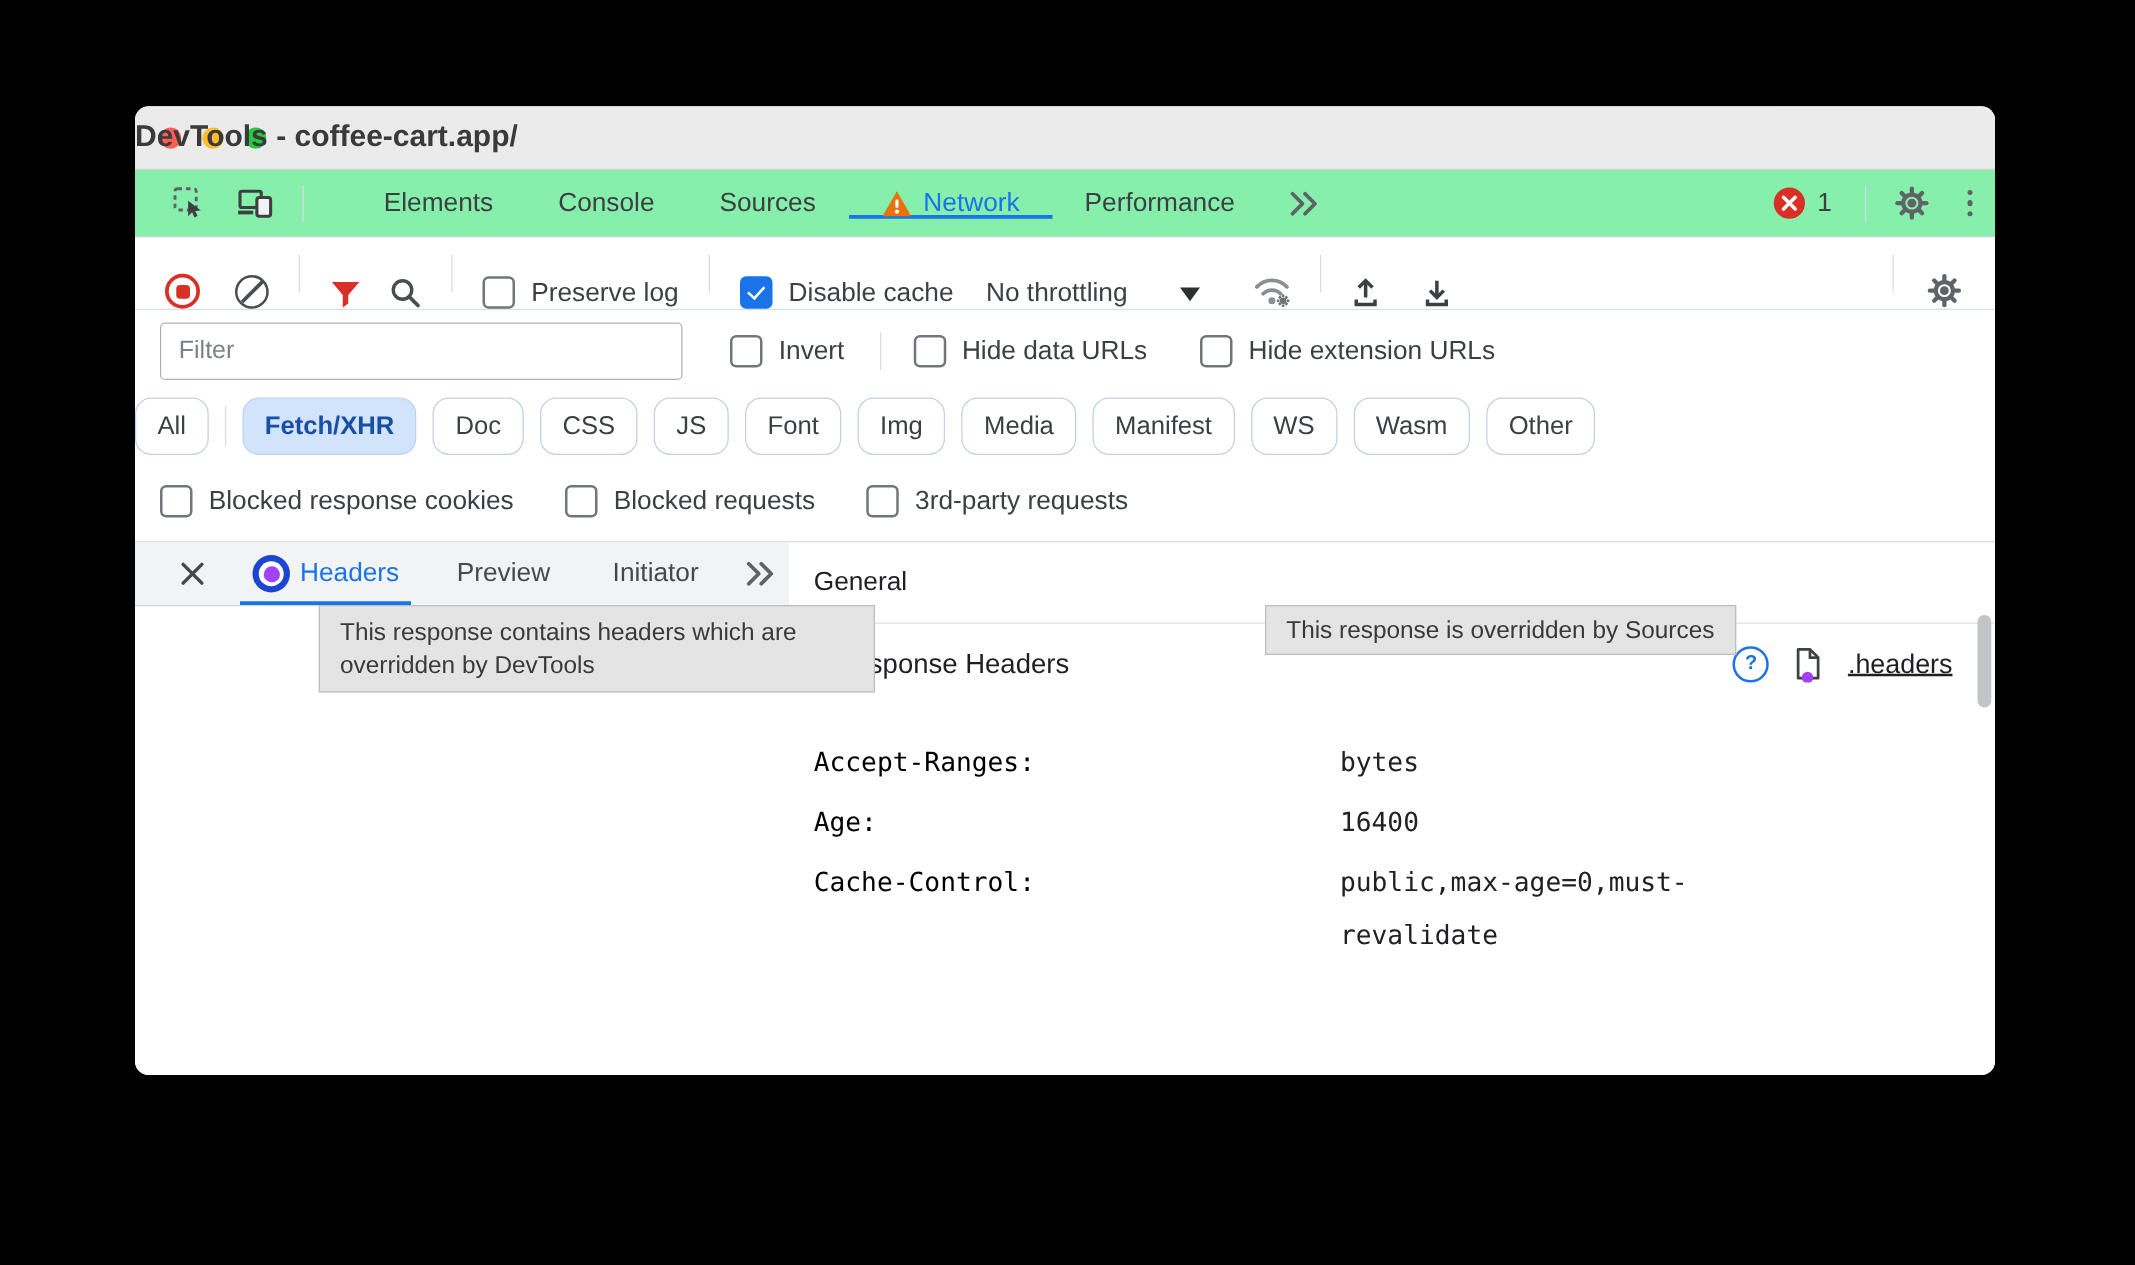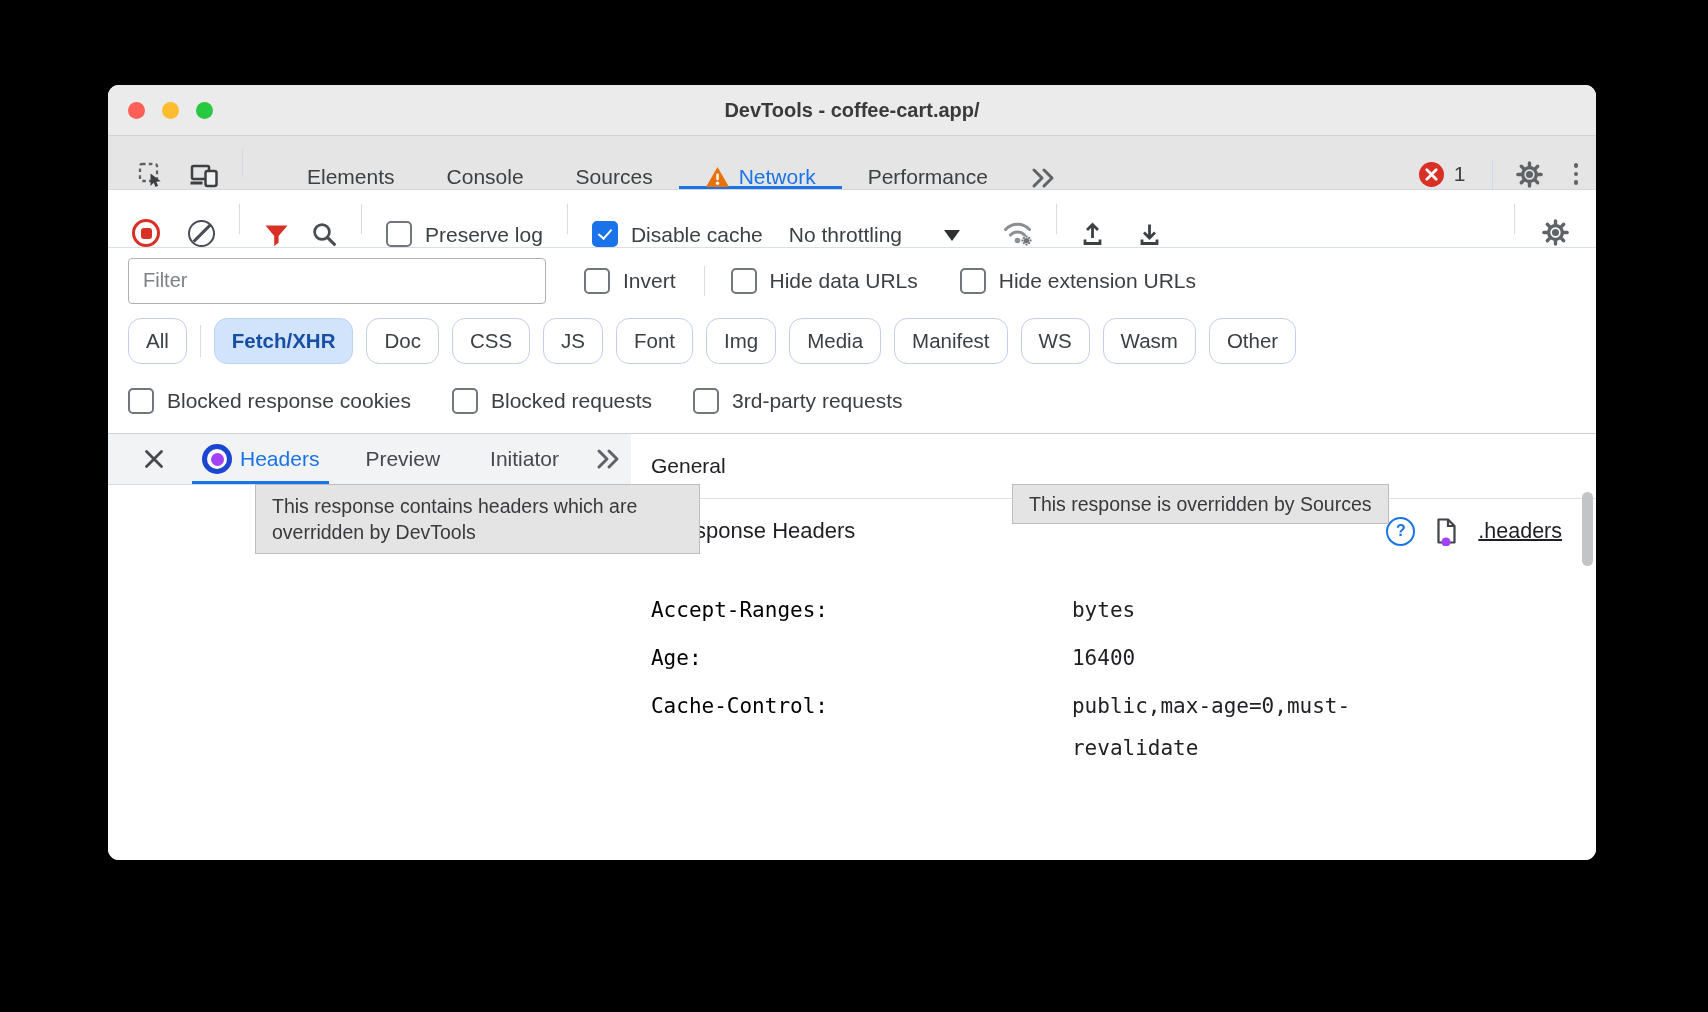--- a/index.html
+++ b/index.html
@@ -7,24 +7,24 @@
          font-family:"Liberation Sans",sans-serif;-webkit-font-smoothing:antialiased;}
   .window{position:absolute;left:108px;top:85px;width:1488px;height:775px;background:#fff;
           border-radius:11px;overflow:hidden;box-shadow:0 18px 60px rgba(0,0,0,.55);
           display:flex;flex-direction:column;}
   
   .titlebar{height:50px;flex:0 0 50px;background:#ebebeb;border-bottom:1px solid #d2d2d2;
             position:relative;display:flex;align-items:center;}
   .lights{display:flex;gap:17px;margin-left:20px;}
   .light{width:17px;height:17px;border-radius:50%;}
   .light.red{background:#ff5f57;}.light.yellow{background:#febc2e;}.light.green{background:#28c840;}
-  .wtitle{position:absolute;left:0;right:0;text-align:center;font-size:20px;font-weight:bold;color:#3a3a3a;}
-  
-  .tabbar{height:53px;flex:0 0 53px;background:#e5e5e5;border-bottom:1px solid #d5d8dc;
-          display:flex;align-items:flex-end;padding-left:18px;}
+  .wtitle{position:absolute;left:0;right:0;text-align:left;font-size:24px;font-weight:bold;color:#3a3a3a;}
+  
+  .tabbar{height:53px;flex:0 0 53px;background:#86efac;border-bottom:1px solid #d5d8dc;
+          display:flex;align-items:center;padding-left:18px;}
   .tabbar .icbtn{display:flex;align-items:center;padding:0 12px;cursor:pointer;}
   .vdiv{width:1px;background:#d7dce4;height:30px;align-self:center;}
   .vdiv.blue{background:#cdd9f2;}
   .tab{display:flex;align-items:center;padding:0 26px;font-size:21px;color:#3c4043;gap:9px;}
   .tab.active{color:#1a73e8;box-shadow:inset 0 -3px 0 #1a73e8;}
   .tabbar-right{margin-left:auto;display:flex;align-items:center;gap:0;}
   .errgrp{display:flex;align-items:center;gap:9px;padding:0 16px;}
   .errcount{font-size:21px;color:#3c4043;}
   .kebab{display:flex;flex-direction:column;gap:4px;padding:0 18px;}
   .kebab i{width:4.5px;height:4.5px;border-radius:50%;background:#5f6368;}
@@ -48,21 +48,21 @@
   .caret{width:0;height:0;border-left:8px solid transparent;border-right:8px solid transparent;
          border-top:11px solid #2d2f31;margin-left:42px;}
   .mla{margin-left:auto;}
   
   .filterrow{height:65px;flex:0 0 65px;display:flex;align-items:center;padding-left:20px;background:#fff;}
   .finput{width:418px;height:46px;border:1.6px solid #aeb1b6;border-radius:4px;font-size:20px;
           padding:0 14px;color:#202124;outline:none;font-family:"Liberation Sans",sans-serif;box-sizing:border-box;}
   .finput::placeholder{color:#7d8187;}
   .fgrp{display:flex;align-items:center;}
   
-  .chipsrow{height:56px;flex:0 0 56px;display:flex;align-items:center;padding-left:20px;gap:13px;background:#fff;}
+  .chipsrow{height:56px;flex:0 0 56px;display:flex;align-items:center;gap:13px;background:#fff;}
   .chip{height:44px;display:flex;align-items:center;padding:0 17px;border:1.6px solid #c5cdec;
         border-radius:13px;font-size:20.5px;color:#3c4043;background:#fff;white-space:nowrap;cursor:pointer;}
   .chip.sel{background:#d2e3fc;border-color:#bcd2f7;color:#174ea6;font-weight:bold;}
   .chipdiv{width:1px;height:32px;background:#d7dce4;}
   
   .cbrow{height:64px;flex:0 0 64px;display:flex;align-items:center;padding-left:20px;gap:41px;background:#fff;}
   
   .panels{flex:1;display:flex;position:relative;border-top:1px solid #cdd1d7;min-height:0;}
   .lpanel{width:517px;flex:0 0 517px;border-right:1px solid #cdd1d7;display:flex;flex-direction:column;
           background:#fff;box-sizing:border-box;}

